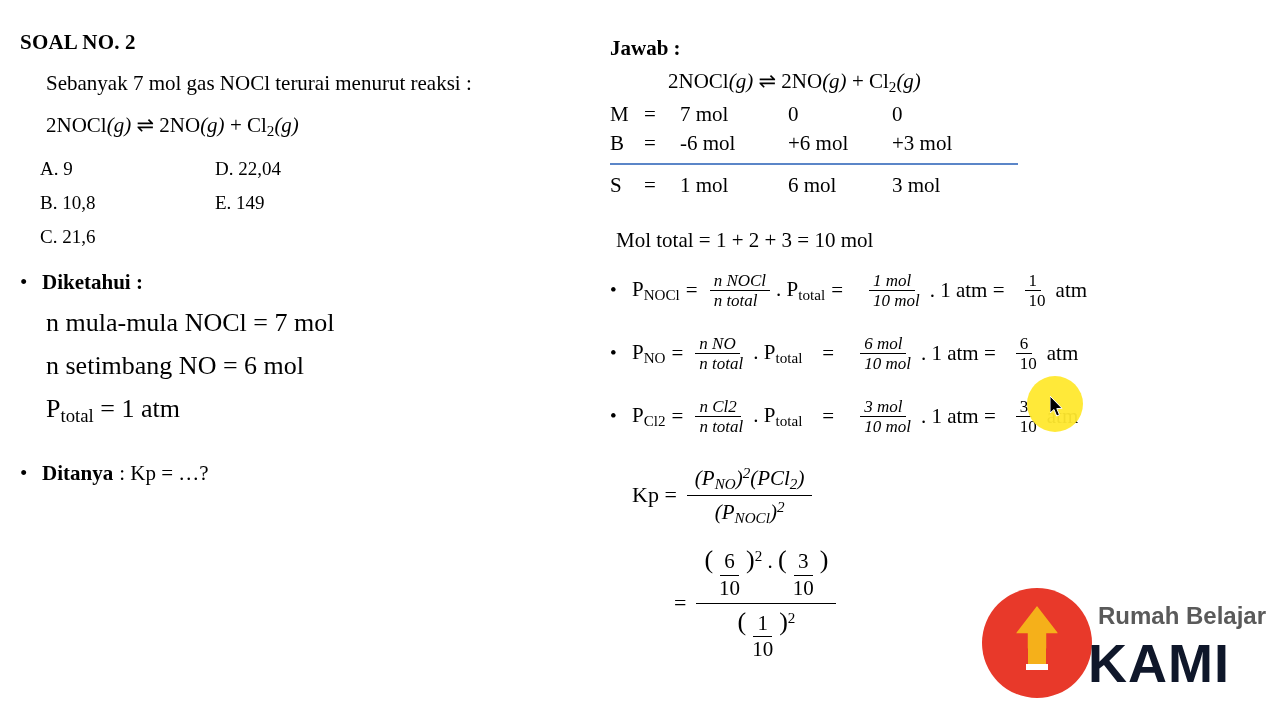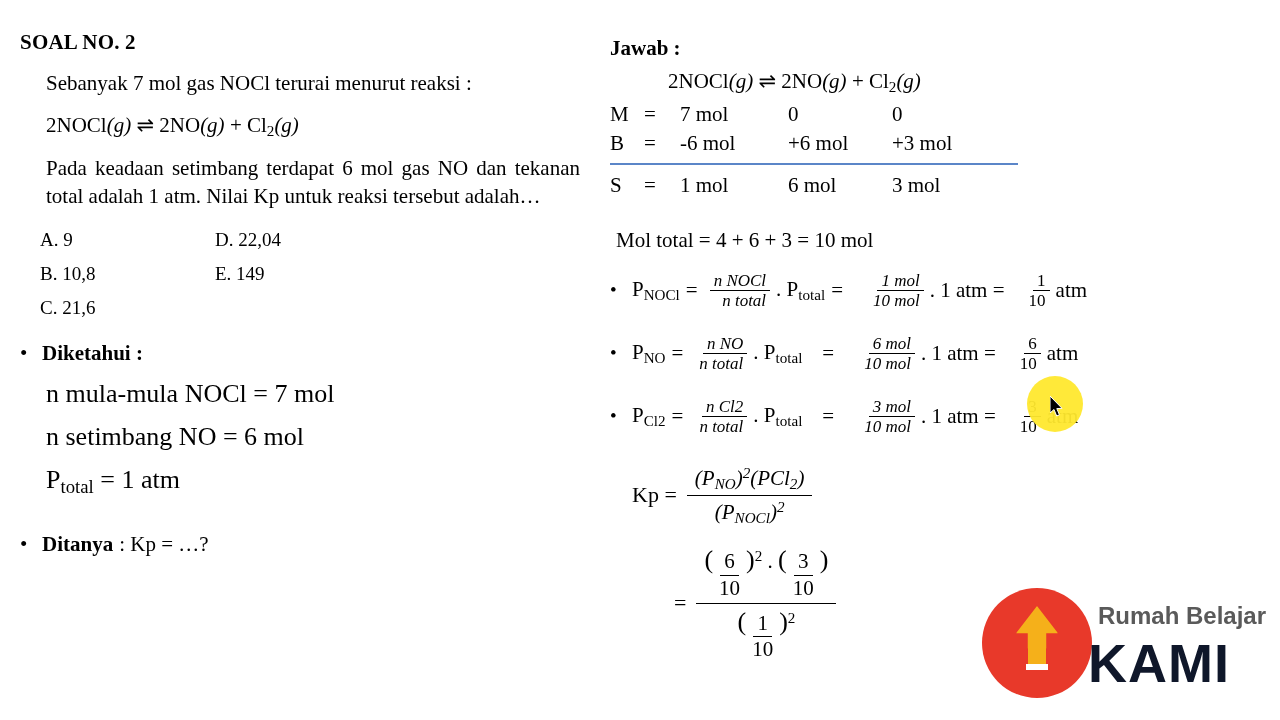--- a/index.html
+++ b/index.html
@@ -127,21 +127,21 @@
     display: flex;
     align-items: center;
     font-size: 21px;
     margin-bottom: 24px;
   }
   .prow .dot { width: 22px; font-size: 19px; }
   .pname { white-space: nowrap; }
   .frac {
     display: inline-flex;
     flex-direction: column;
-    align-items: flex-end;
+    align-items: flex-start;
     vertical-align: middle;
     margin: 0 6px;
     font-family: "Liberation Serif", serif;
   }
   .frac .num, .frac .den {
     padding: 0 4px;
     line-height: 1.12;
     font-size: 17px;
     font-style: italic;
   }
@@ -282,21 +282,20 @@
   <div class="left">
 
     <div class="soal-title">SOAL NO. 2</div>
 
     <div class="para">Sebanyak 7 mol gas NOCl terurai menurut reaksi :</div>
 
     <div class="eqline">
       2NOCl<i class="ital">(g)</i> ⇌ 2NO<i class="ital">(g)</i> + Cl<sub>2</sub><i class="ital">(g)</i>
     </div>
 
-    <div class="para">Pada keadaan setimbang terdapat 6 mol gas NO dan tekanan total adalah 1 atm. Nilai Kp untuk reaksi tersebut adalah…</div>
 
     <div class="options">
       <div class="optrow">
         <div class="c1">A. 9</div>
         <div>D. 22,04</div>
       </div>
       <div class="optrow">
         <div class="c1">B. 10,8</div>
         <div>E. 149</div>
       </div>
@@ -354,21 +353,21 @@
       <hr class="hr-blue">
       <div class="mbs-row s">
         <span class="lbl">S</span>
         <span class="eq">=</span>
         <span class="v1">1 mol</span>
         <span class="v2">6 mol</span>
         <span class="v3">3 mol</span>
       </div>
     </div>
 
-    <div class="moltotal">Mol total = 4 + 6 + 3 = 10 mol</div>
+    <div class="moltotal">Mol total = 1 + 2 + 3 = 10 mol</div>
 
     <div class="plist">
 
       <div class="prow">
         <span class="dot">•</span>
         <span class="pname">P<sub>NOCl</sub></span>
         <span class="eqsign">=</span>
         <span class="frac">
           <span class="num">n NOCl</span>
           <span class="den">n total</span>

